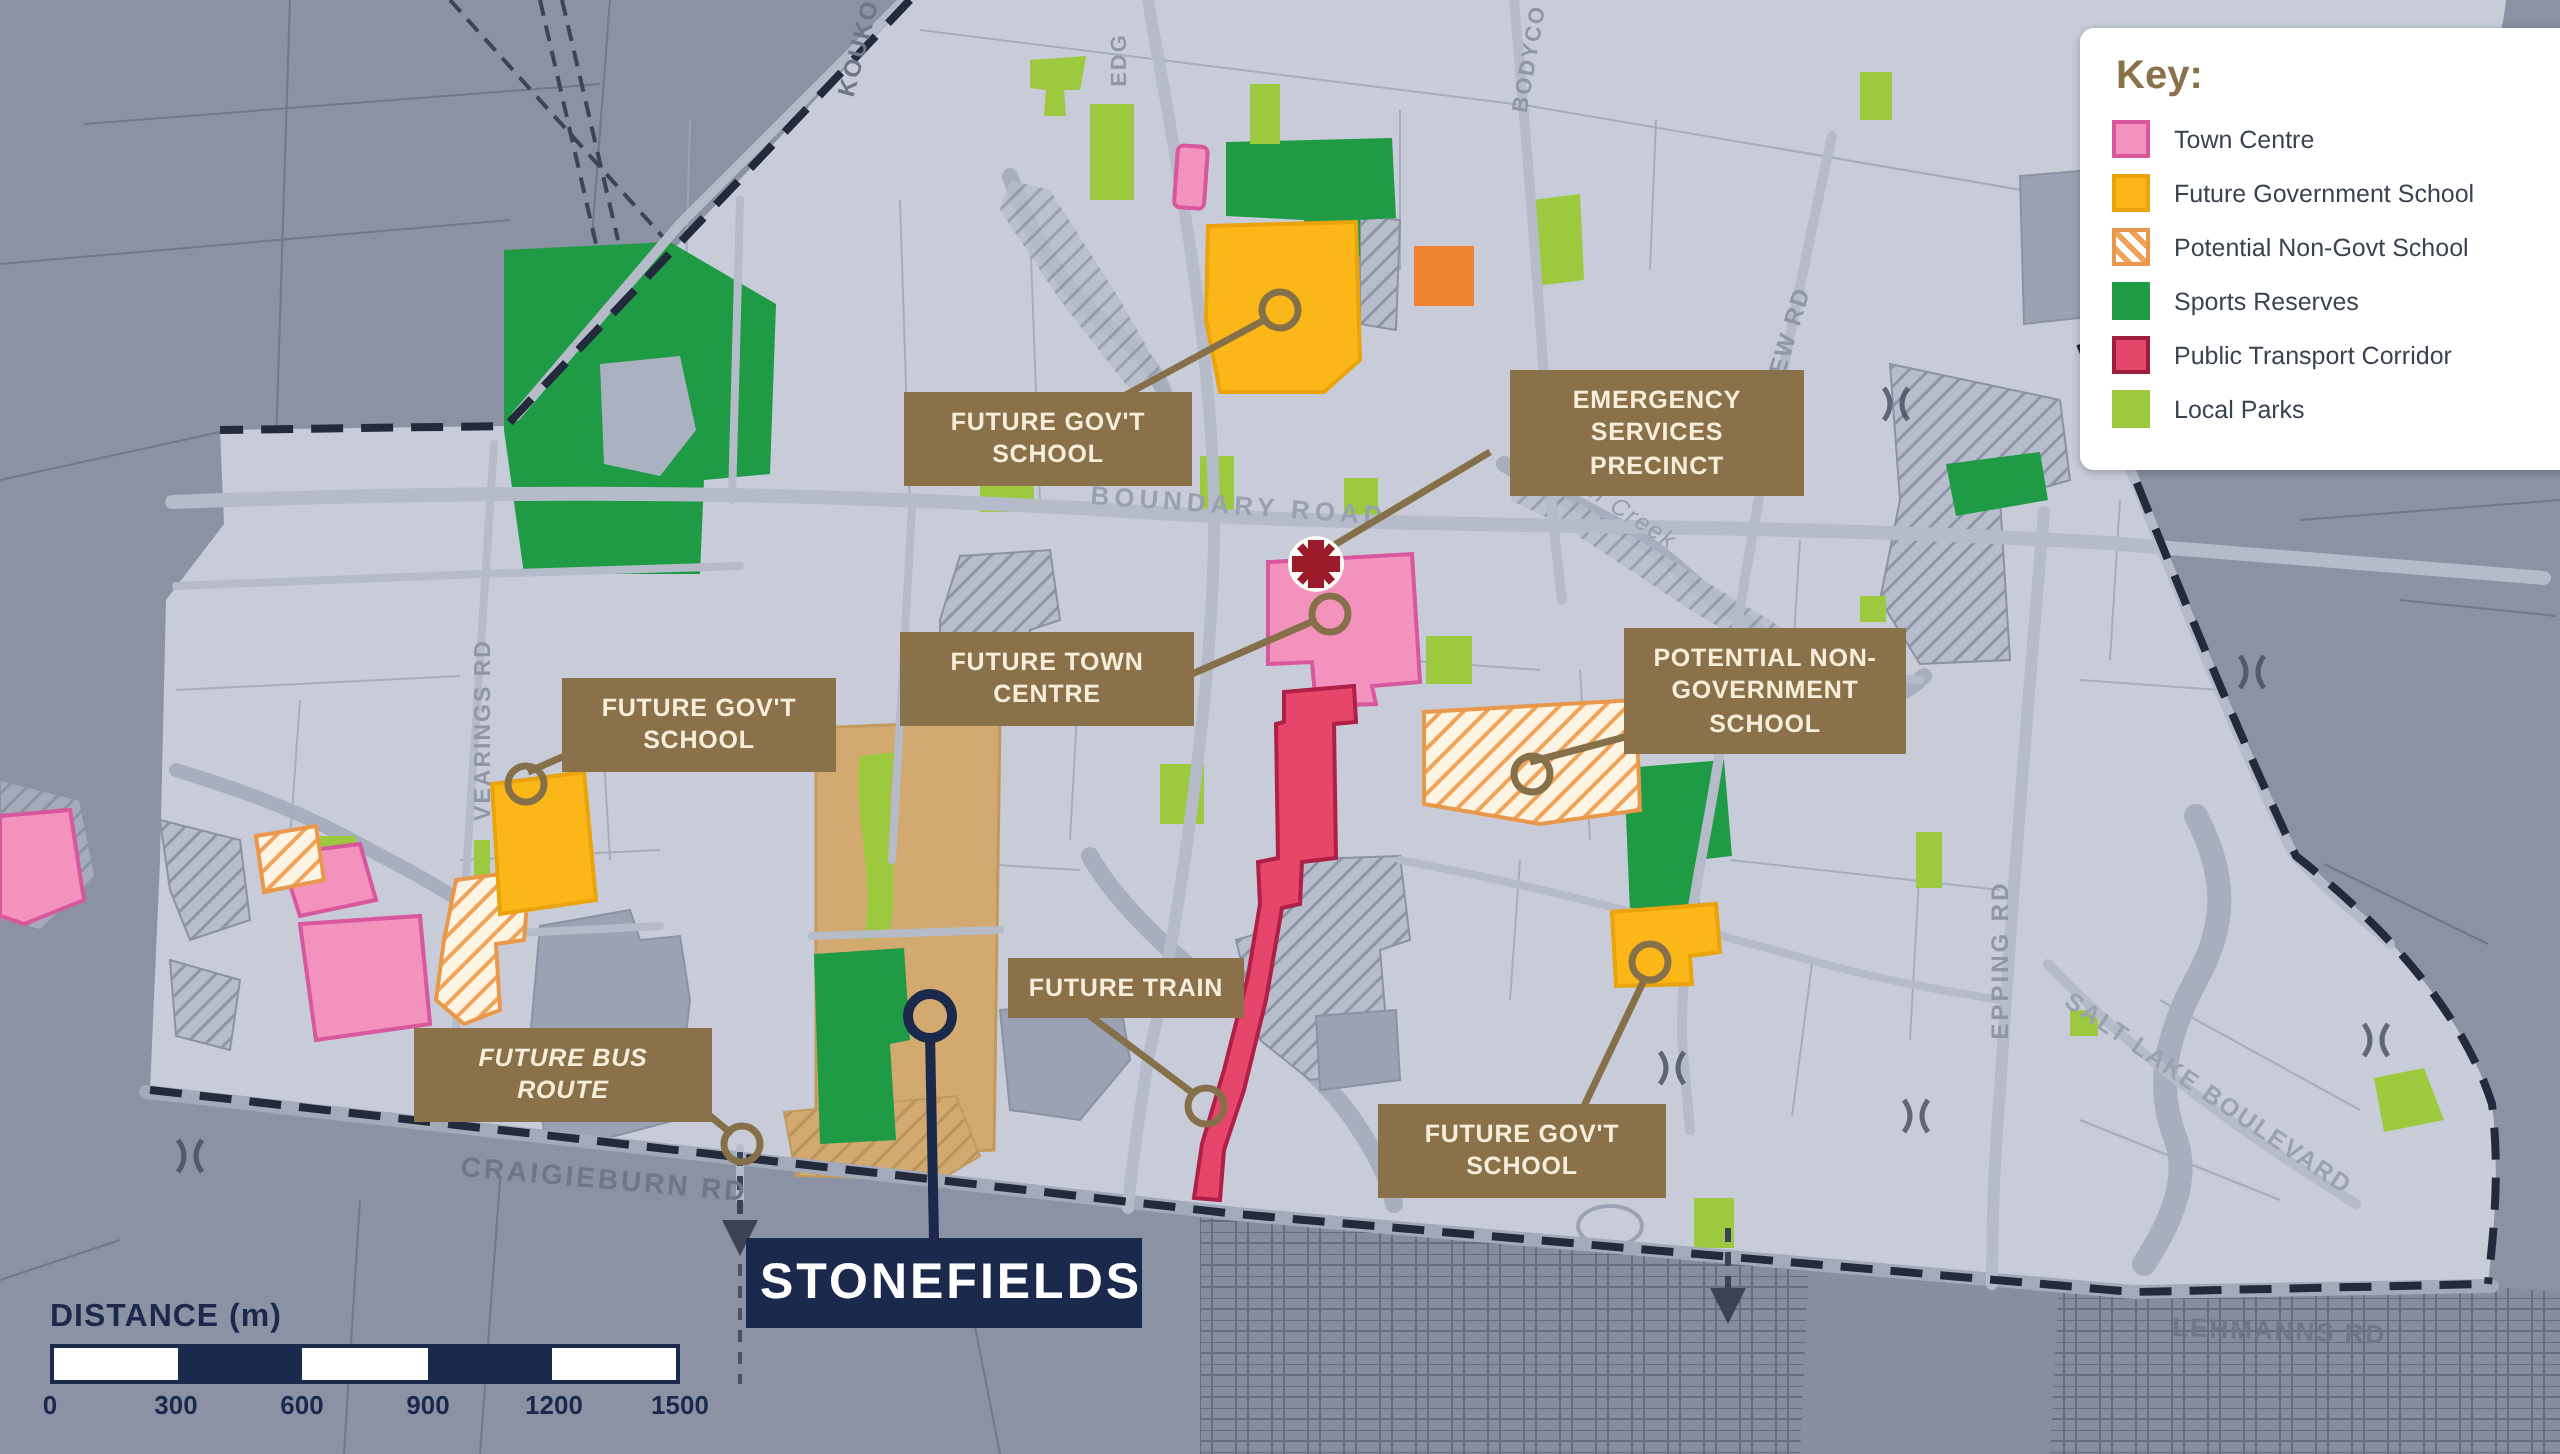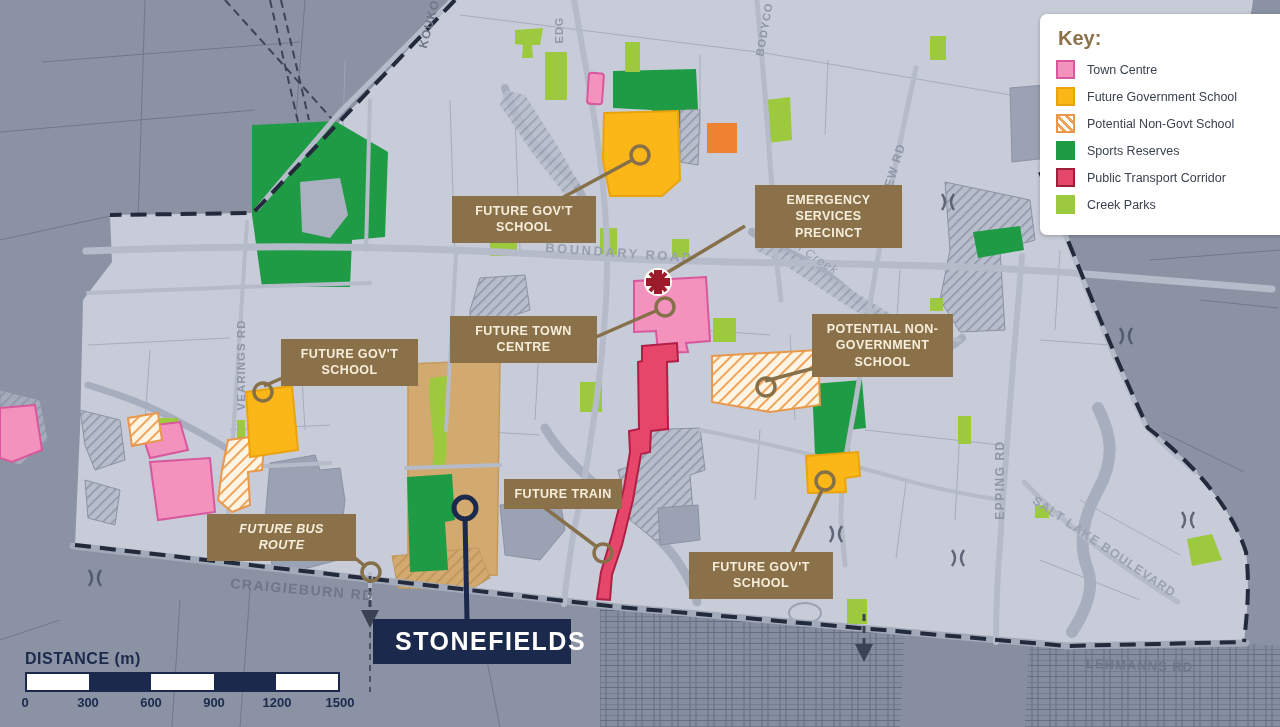--- a/index.html
+++ b/index.html
@@ -4,21 +4,21 @@
 <style>
   html,body{margin:0;padding:0;background:#666;}
   #stage{position:relative;width:1280px;height:727px;overflow:hidden;
          font-family:"Liberation Sans",sans-serif;background:#8a92a4;}
   #mapsvg{position:absolute;left:0;top:0;z-index:1;}
   .callout{position:absolute;z-index:3;background:#8a7149;color:#f6eedb;
            font-size:12.5px;font-weight:bold;letter-spacing:.4px;text-align:center;
            padding:7px 10px;line-height:1.3;box-sizing:border-box;}
   .navybox{position:absolute;z-index:3;background:#1b2a4c;color:#ffffff;
            font-size:25px;font-weight:bold;letter-spacing:1.5px;text-align:center;
-           padding:8px 22px;box-sizing:border-box;}
+           padding:8px 7px;box-sizing:border-box;}
   #legend{position:absolute;left:1040px;top:14px;width:260px;height:221px;z-index:4;
           background:#ffffff;border-radius:7px;box-shadow:0 1px 4px rgba(0,0,0,.25);
           padding:11px 16px;box-sizing:border-box;}
   #legend .ktitle{color:#8a7149;font-size:20px;font-weight:bold;margin:2px 0 10px 2px;}
   .lrow{display:flex;align-items:center;gap:12px;margin-bottom:8px;}
   .sw{width:19px;height:19px;box-sizing:border-box;flex:0 0 auto;}
   .lrow span{font-size:12.5px;color:#39424f;}
   #scalebar{position:absolute;left:25px;top:650px;width:315px;z-index:3;}
   #scalebar .st{color:#1b2a4c;font-size:16px;font-weight:bold;text-align:left;
                 letter-spacing:.5px;margin-bottom:4px;}
@@ -318,21 +318,21 @@
     <div class="lrow">
       <div class="sw" style="border: 2px solid rgb(31, 155, 69); background: rgb(31, 155, 69);"></div>
       <span>Sports Reserves</span>
     </div>
     <div class="lrow">
       <div class="sw" style="border: 2px solid rgb(157, 31, 60); background: rgb(228, 71, 106);"></div>
       <span>Public Transport Corridor</span>
     </div>
     <div class="lrow">
       <div class="sw" style="border: 2px solid rgb(156, 201, 61); background: rgb(156, 201, 61);"></div>
-      <span>Creek Parks</span>
+      <span>Local Parks</span>
     </div>
   </div>
 
   <div id="scalebar">
     <div class="st">DISTANCE (m)</div>
     <div class="bar">
       <div class="seg"></div>
       <div class="seg navy"></div>
       <div class="seg"></div>
       <div class="seg navy"></div>

